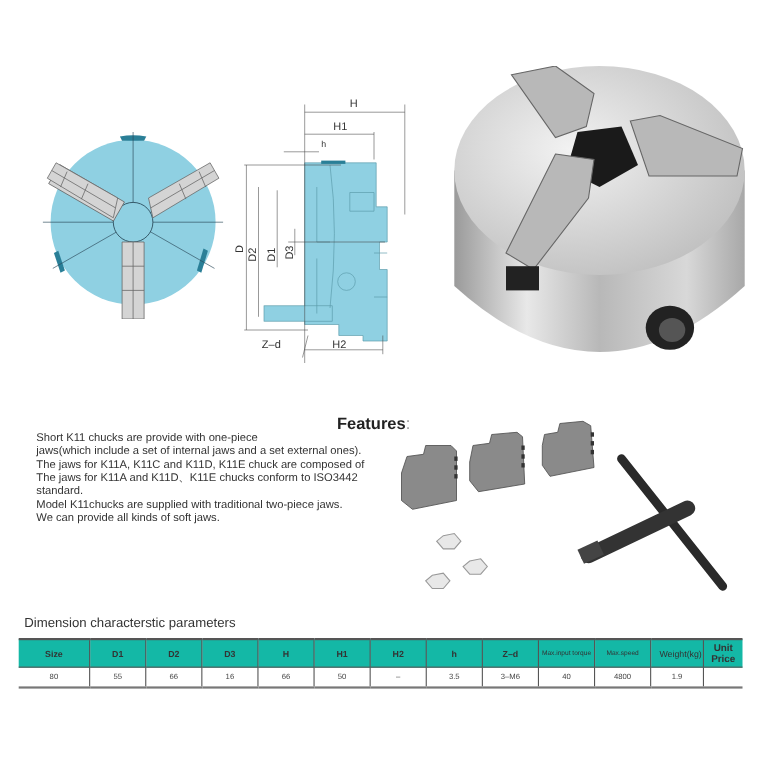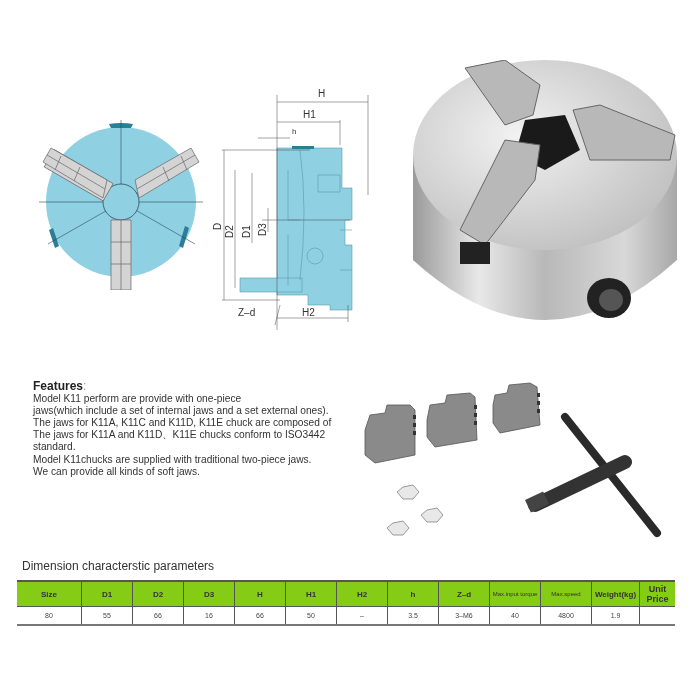--- a/index.html
+++ b/index.html
@@ -1,25 +1,25 @@
 <!DOCTYPE html>
 <html><head>
 <meta charset="utf-8">
 <style>
   html,body{margin:0;padding:0;background:#fff;}
   body{width:700px;height:700px;position:relative;overflow:hidden;font-family:"Liberation Sans",sans-serif;color:#222;}
   .abs{position:absolute;}
   .features{left:33px;top:380px;width:340px;font-size:10.2px;line-height:12.1px;color:#333;}
-  .features h3{margin:0 0 1px 0;font-size:12px;font-weight:bold;color:#222;}
+  .features h3{margin:0 0 1px 0;font-size:15px;font-weight:bold;color:#222;text-align:right;}
   .features .line{white-space:nowrap;}
   .table-title{left:22px;top:559px;font-size:12px;color:#333;}
   table.spec{position:absolute;left:17px;top:580px;width:658px;border-collapse:collapse;font-size:8px;}
-  table.spec th{background:#84cc16;height:22px;font-weight:bold;color:#333;border-right:1px solid #555;border-top:2px solid #555;border-bottom:1px solid #555;font-size:8px;}
+  table.spec th{background:#14b8a6;height:22px;font-weight:bold;color:#333;border-right:1px solid #555;border-top:2px solid #555;border-bottom:1px solid #555;font-size:8px;}
   table.spec th.small{font-weight:normal;font-size:6px;}
-  table.spec th.med{font-weight:bold;font-size:8px;}
+  table.spec th.med{font-weight:normal;font-size:8px;text-align:right;}
   table.spec th.big{font-size:9px;}
   table.spec td{height:15px;text-align:center;color:#444;border-right:1px solid #555;border-bottom:2px solid #777;font-size:7px;}
   table.spec th:last-child, table.spec td:last-child{border-right:none;margin-left:47px;}
 </style>
 </head>
 <body>
 
 <div class="abs" style="left:33px;top:120px;width:170px;height:170px;">
   <svg width="170" height="170" viewBox="0 0 170 170">
     <circle cx="88" cy="82" r="75" fill="#8fd0e2"></circle>
@@ -121,21 +121,21 @@
       <path d="M60 8 L100 0 L135 25 L128 55 L100 65 Z"></path>
       <path d="M168 50 L195 45 L270 75 L265 100 L185 100 Z"></path>
       <path d="M100 80 L135 85 L130 120 L80 185 L55 170 Z"></path>
     </g>
     <rect x="55" y="182" width="30" height="22" fill="#222"></rect>
   </svg>
 </div>
 
 <div class="abs features">
   <h3><span>Features</span><span style="font-weight:normal;color:#999">:</span></h3>
-  <div class="line">Model K11 perform are provide with one-piece</div>
+  <div class="line">Short K11 chucks are provide with one-piece</div>
   <div class="line">jaws(which include a set of internal jaws and a set external ones).</div>
   <div class="line">The jaws for K11A, K11C and K11D, K11E chuck are composed of</div>
   <div class="line">The jaws for K11A and K11D、K11E chucks conform to ISO3442</div>
   <div class="line">standard.</div>
   <div class="line">Model K11chucks are supplied with traditional two-piece jaws.</div>
   <div class="line">We can provide all kinds of soft jaws.</div>
 </div>
 
 <div class="abs" style="left:355px;top:375px;width:325px;height:170px;">
   <svg width="325" height="170" viewBox="0 0 325 170">

